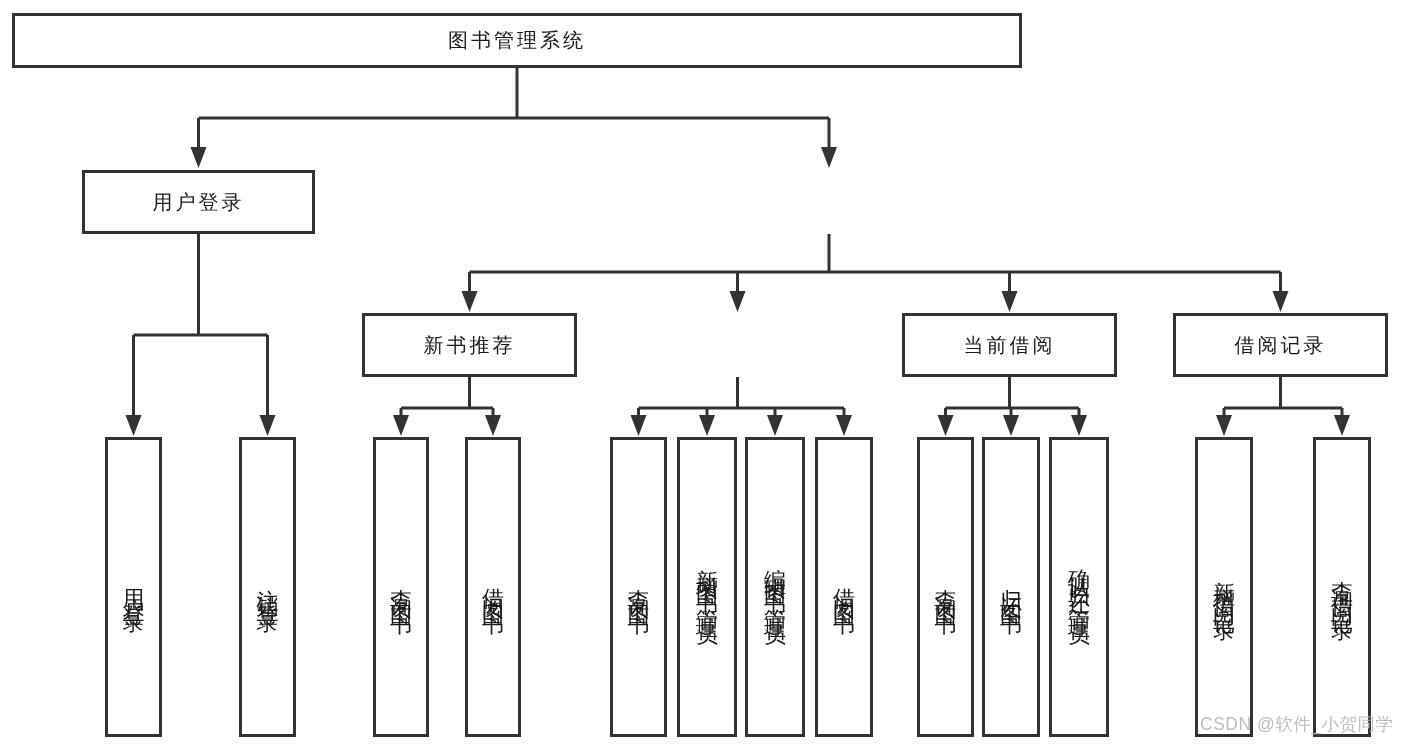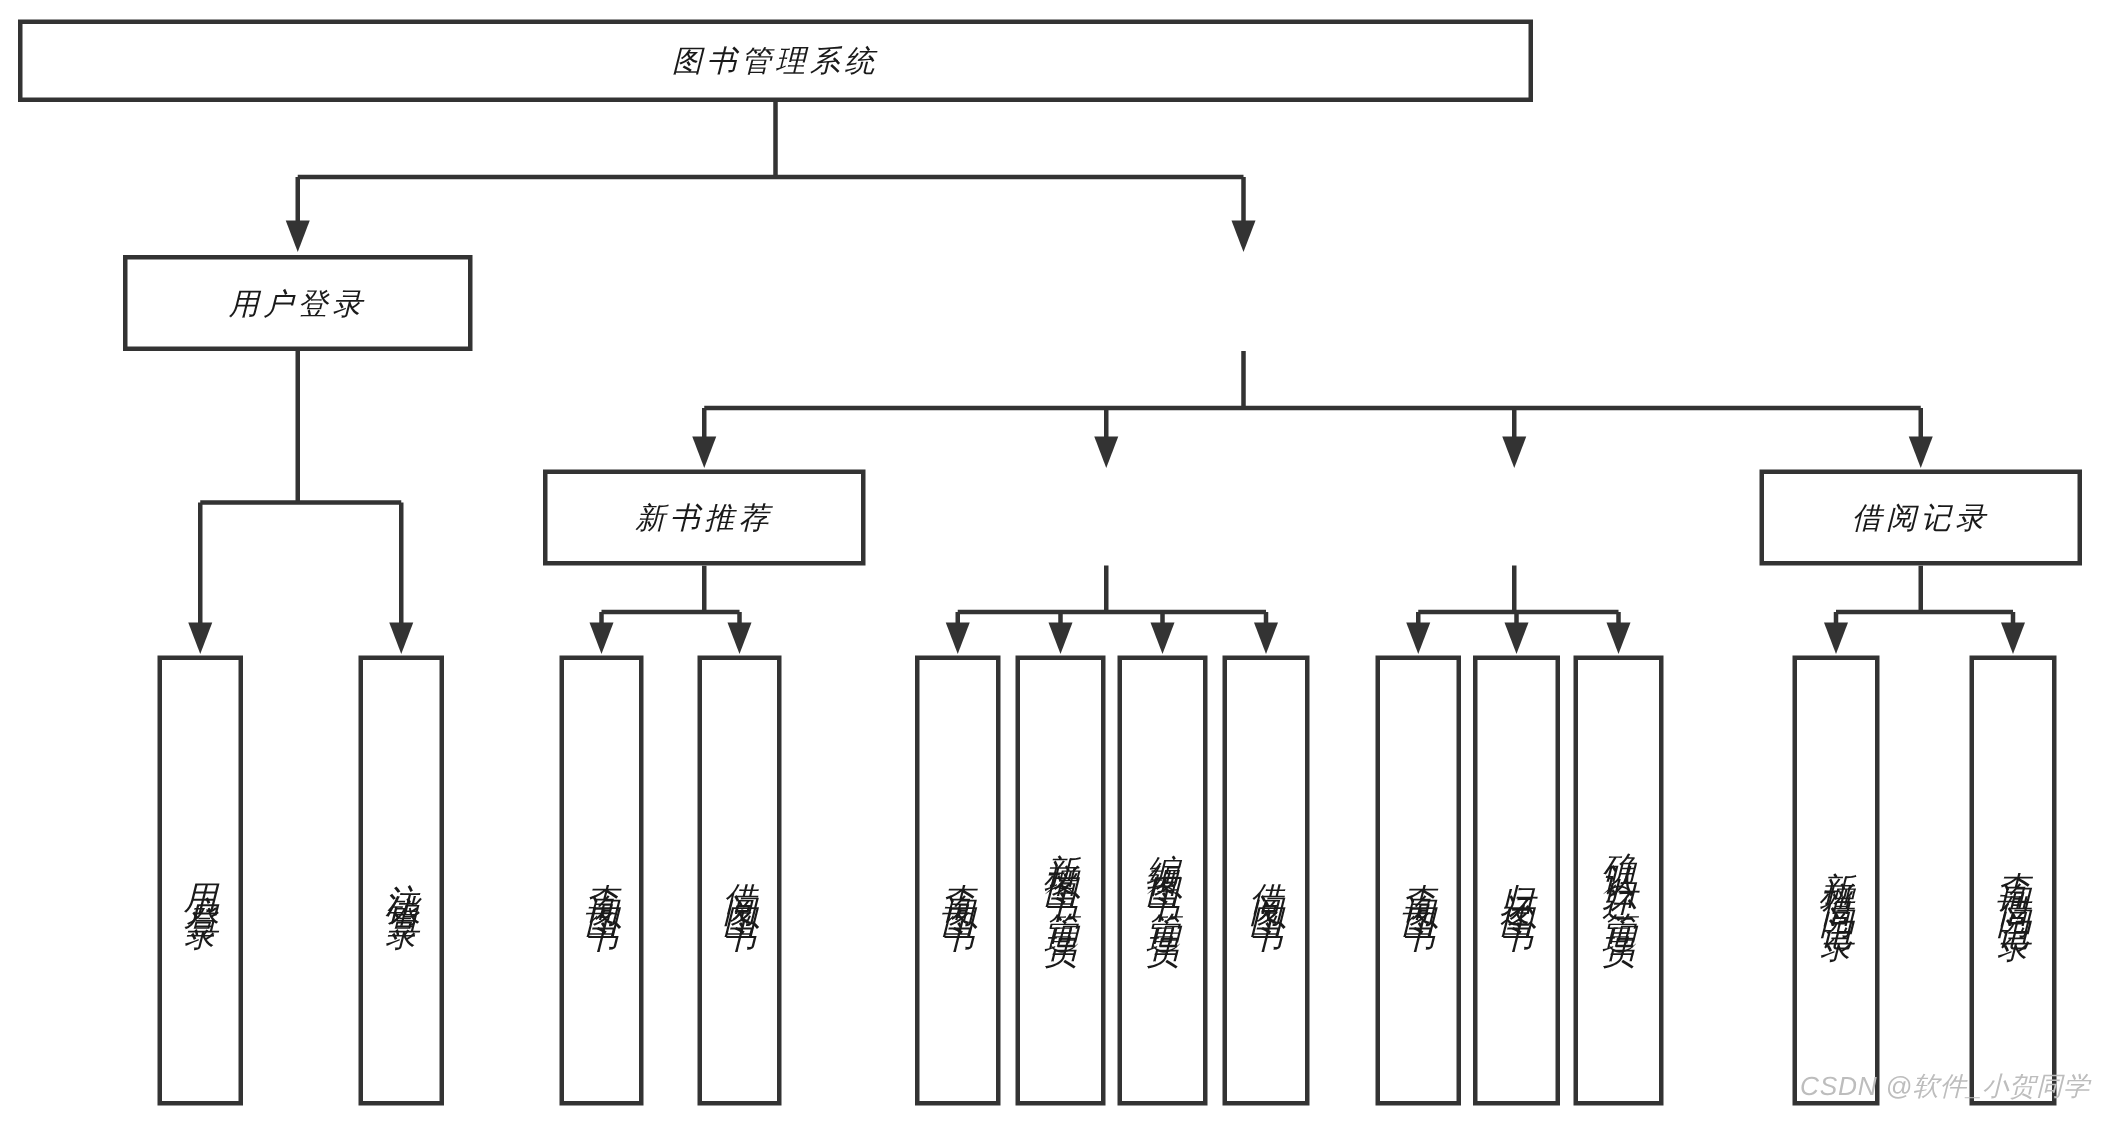--- a/index.html
+++ b/index.html
@@ -9,21 +9,20 @@
     --bg:#ffffff;
     --boxbg:#ffffff;
   }
   html,body{margin:0;padding:0;background:var(--bg);}
   #canvas{
     position:relative;
     width:1405px;height:747px;
     background:var(--bg);
     overflow:hidden;
     font-family:"Liberation Sans","DejaVu Sans",sans-serif;
-    font-style:italic;
   }
   #connector-svg{position:absolute;left:0;top:0;}
   #connector-svg path{stroke:var(--line);stroke-width:3;fill:none;}
   #connector-svg polygon{fill:var(--line);stroke:none;}
   .box{
     position:absolute;
     box-sizing:border-box;
     border:3px solid var(--line);
     background:var(--boxbg);
     color:var(--text);
@@ -105,20 +104,21 @@
       <polygon points="1216,415 1232,415 1224,436"></polygon>
       <polygon points="1334,415 1350,415 1342,436"></polygon>
     </g>
   </svg>
 
   <div class="box" style="left:12px;top:13px;width:1010px;height:55px">图书管理系统</div>
 
   <div class="box" style="left:82px;top:170px;width:233px;height:64px">用户登录</div>
 
   <div class="box" style="left:362px;top:313px;width:215px;height:64px">新书推荐</div>
+  <div class="box" style="left:902px;top:313px;width:215px;height:64px">当前借阅</div>
   <div class="box" style="left:1173px;top:313px;width:215px;height:64px">借阅记录</div>
 
   <div class="vbox" style="left:105px;top:437px;width:57px;height:300px">用户登录</div>
   <div class="vbox" style="left:239px;top:437px;width:57px;height:300px">注销登录</div>
 
   <div class="vbox" style="left:373px;top:437px;width:56px;height:300px">查询图书</div>
   <div class="vbox" style="left:465px;top:437px;width:56px;height:300px">借阅图书</div>
 
   <div class="vbox" style="left:610px;top:437px;width:57px;height:300px">查询图书</div>
   <div class="vbox" style="left:677px;top:437px;width:60px;height:300px">新增图书（管理员）</div>

